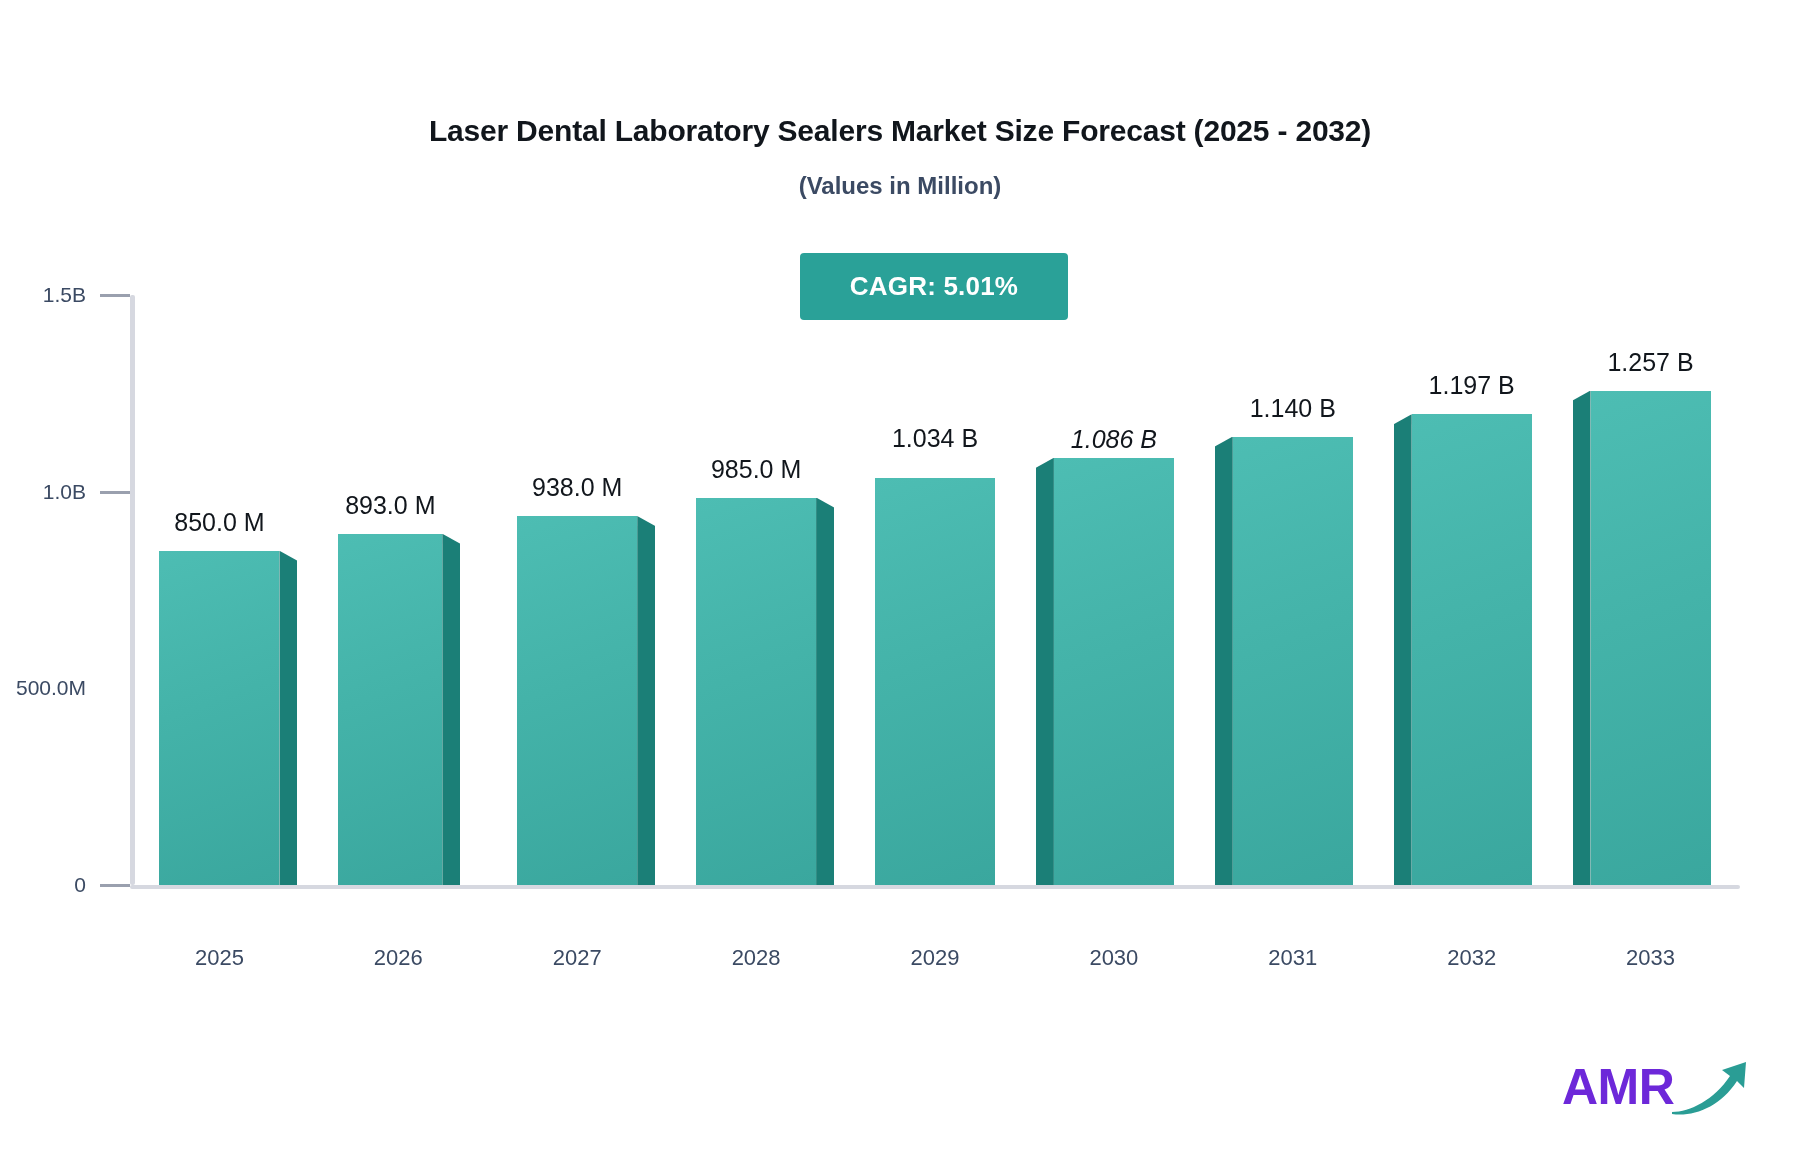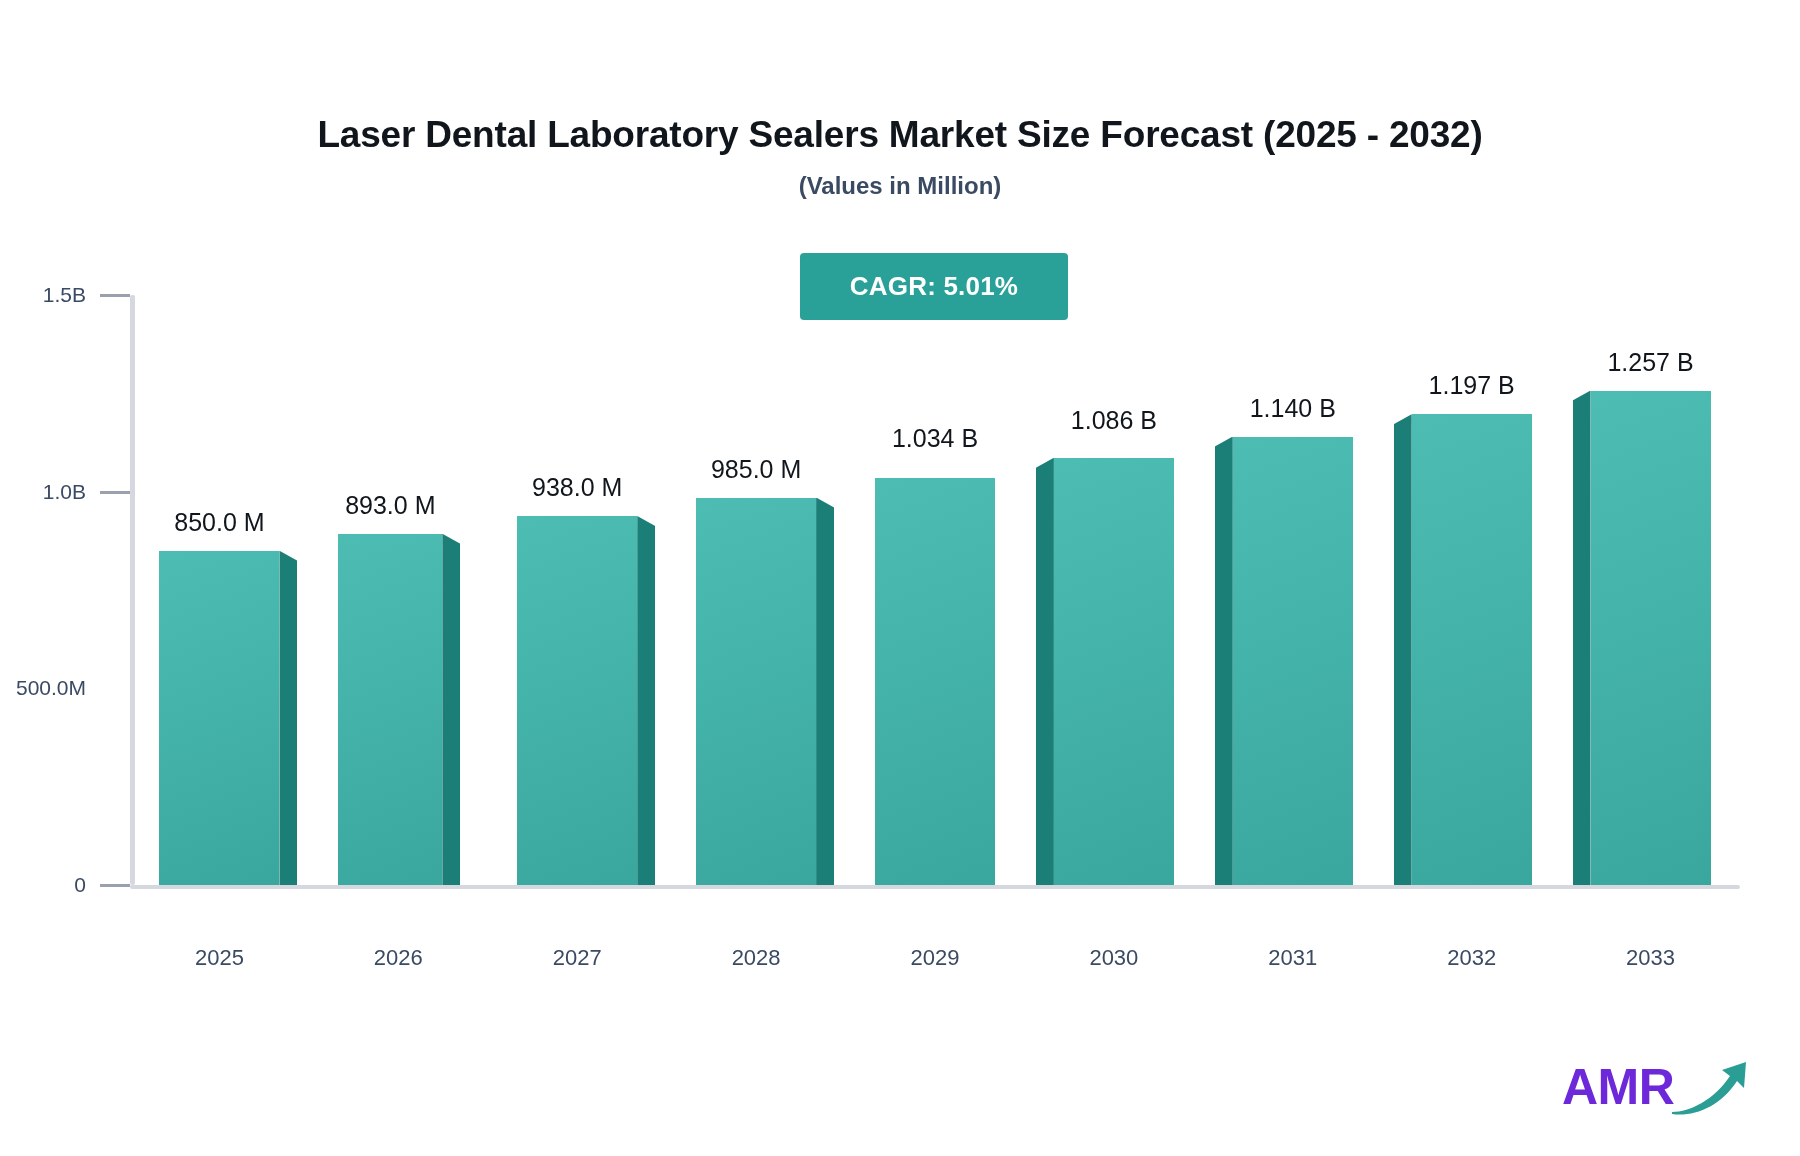--- a/index.html
+++ b/index.html
@@ -21,21 +21,21 @@
     height: 1156px;
   }
 
   
   .title {
     position: absolute;
     top: 114px;
     left: 0;
     width: 1800px;
     text-align: center;
-    font-size: 37px;
+    font-size: 30px;
     font-weight: bold;
     color: #11161c;
     letter-spacing: -0.2px;
   }
 
   .subtitle {
     position: absolute;
     top: 172px;
     left: 0;
     width: 1800px;
@@ -256,21 +256,21 @@
         <div class="bar-face" style="height: 387.433px;"></div>
         <div class="bar-label" style="bottom: 401.433px;">985.0 M</div>
       </div>
       <div class="bar-group" style="left: 745px; width: 120px; height: 406.707px;">
         <div class="bar-face" style="height: 406.707px;"></div>
         <div class="bar-label" style="bottom: 432px; margin-top: 38px;">1.034 B</div>
       </div>
       <div class="bar-group" style="left: 923.889px; width: 120px; height: 427.16px;">
         <div class="bar-side left" style="height: 427.16px;"></div>
         <div class="bar-face" style="height: 427.16px;"></div>
-        <div class="bar-label" style="bottom: 450px;">1.086 B</div>
+        <div class="bar-label" style="bottom: 431px; font-style: italic;">1.086 B</div>
       </div>
       <div class="bar-group" style="left: 1102.78px; width: 120px; height: 448.4px;">
         <div class="bar-side left" style="height: 448.4px;"></div>
         <div class="bar-face" style="height: 448.4px;"></div>
         <div class="bar-label" style="bottom: 462.4px;">1.140 B</div>
       </div>
       <div class="bar-group" style="left: 1281.67px; width: 120px; height: 565px;">
         <div class="bar-side left" style="height: 470.82px;"></div>
         <div class="bar-face" style="height: 470.82px;"></div>
         <div class="bar-label" style="bottom: 484.82px;">1.197 B</div>

